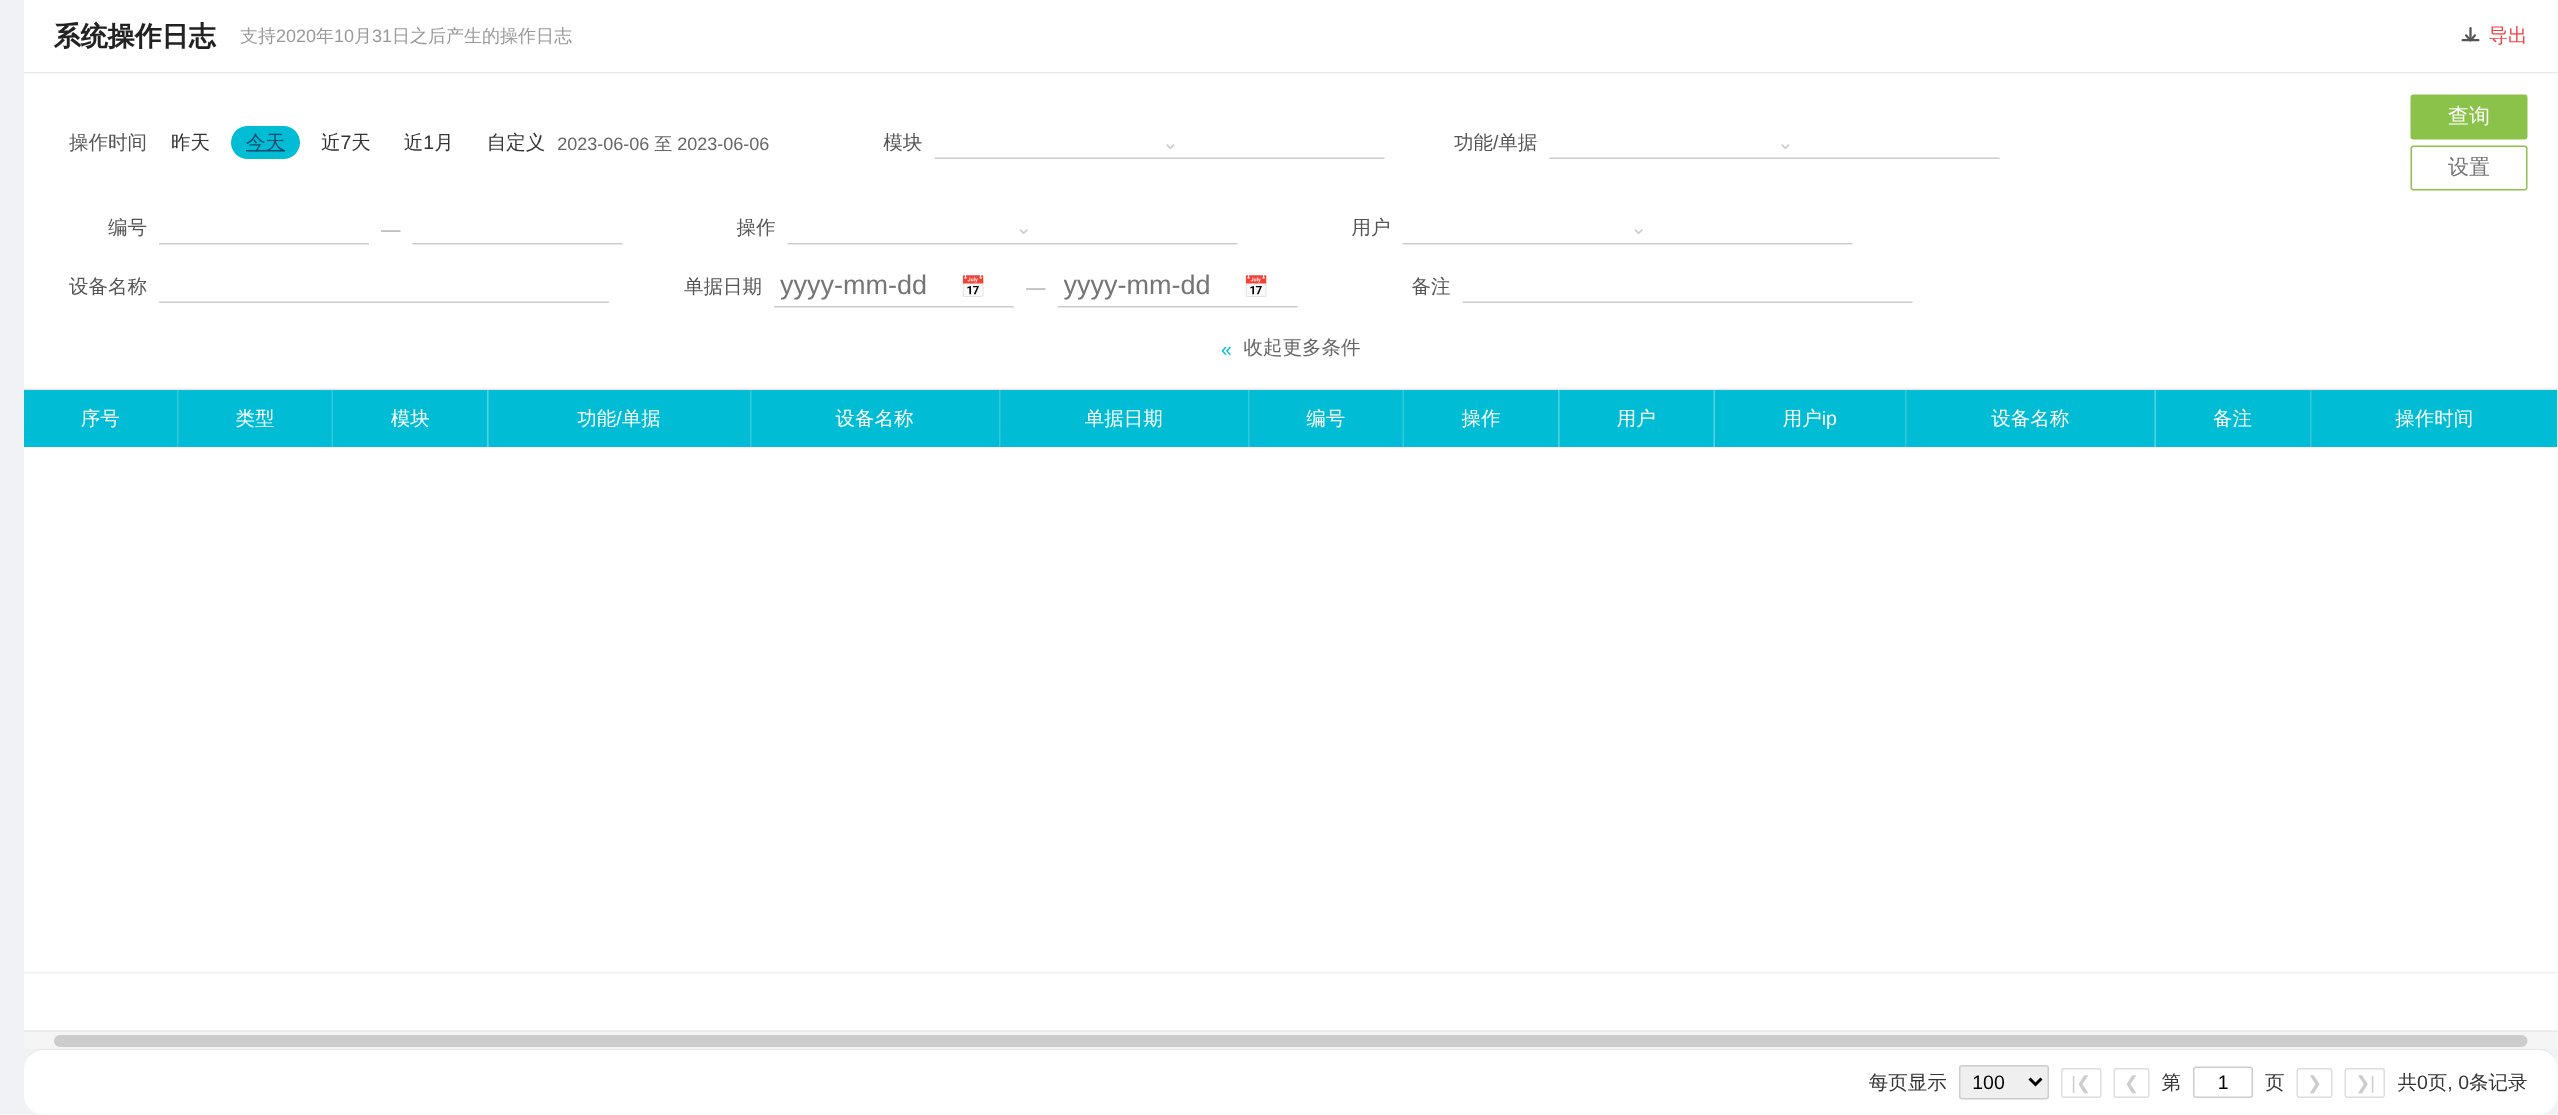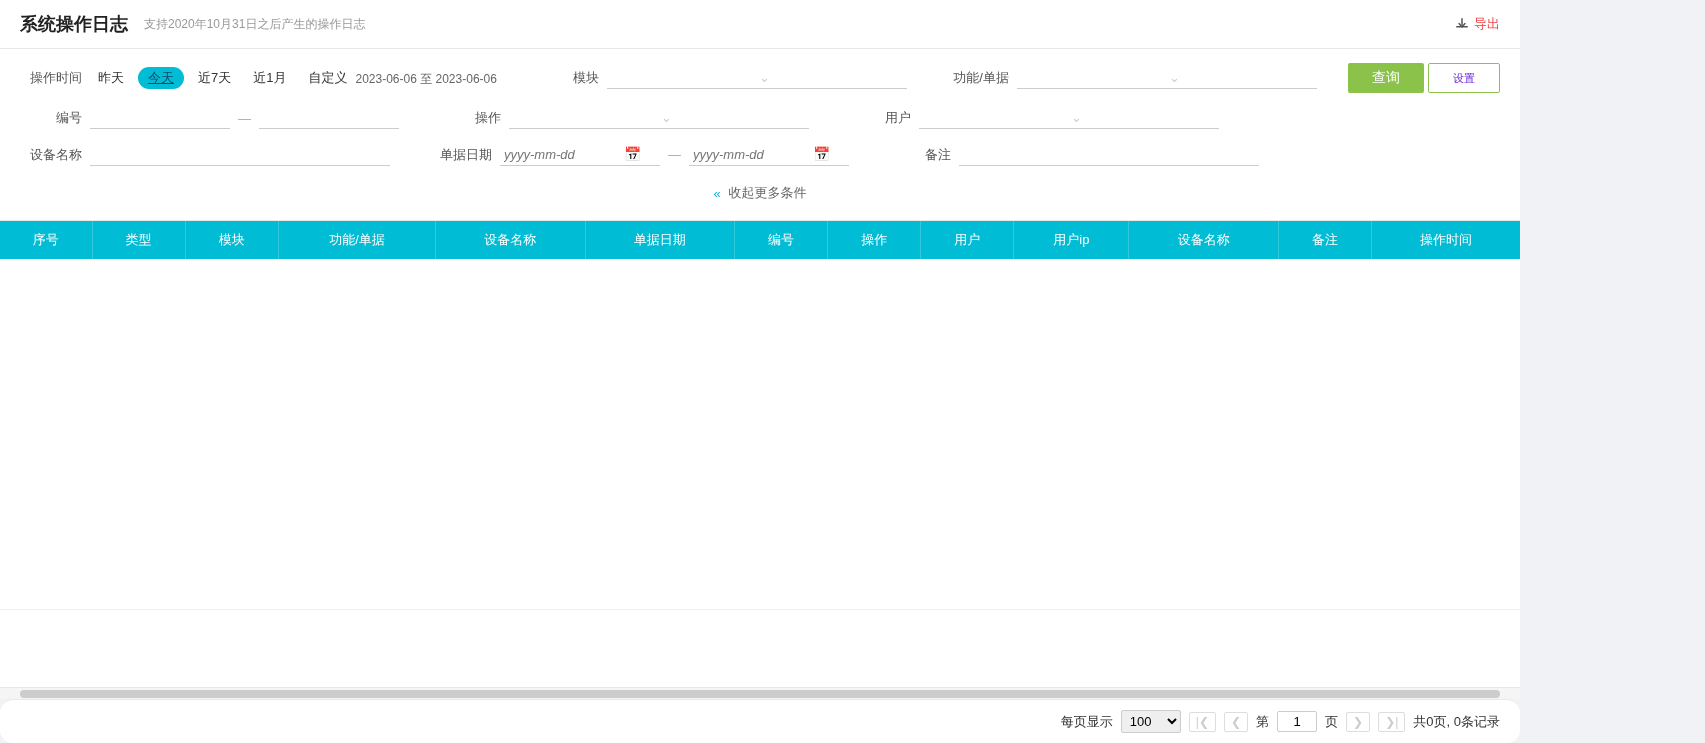--- a/index.html
+++ b/index.html
@@ -1,18 +1,18 @@
 <!DOCTYPE html>
 <html><head>
   <meta charset="utf-8">
   <style>
     * { box-sizing: border-box; margin: 0; padding: 0; }
     body { font-family: "Microsoft YaHei", "SimHei", sans-serif; font-size: 13px; background: #f0f2f5; color: #333; }
 
-    .page-container { width: 1520px; min-height: 743px; background: #f0f2f5; display: flex; flex-direction: column; }
+    .page-container { width: 1705px; min-height: 743px; background: #f0f2f5; display: flex; flex-direction: column; padding-left: 16px; }
 
     
     .page-header { background: #fff; padding: 12px 20px; display: flex; align-items: center; gap: 16px; border-bottom: 1px solid #e8e8e8; }
     .page-title { font-size: 18px; font-weight: bold; color: #222; }
     .page-subtitle { font-size: 12px; color: #999; }
     .export-btn { margin-left: auto; display: flex; align-items: center; gap: 4px; font-size: 13px; color: #ef4444; cursor: pointer; border: none; background: none; }
 
     
     .filter-area { background: #fff; padding: 14px 20px; border-bottom: 1px solid #e8e8e8; }
     .filter-row { display: flex; align-items: center; margin-bottom: 14px; gap: 0; }
@@ -29,31 +29,31 @@
     .chevron-icon { color: #00bcd4; font-size: 12px; margin-left: 4px; }
     .filter-input { border: none; border-bottom: 1px solid #ccc; outline: none; padding: 3px 4px; font-size: 13px; color: #333; background: transparent; width: 120px; }
     .separator { margin: 0 8px; color: #aaa; }
 
     
     .select-field { display: flex; align-items: center; border-bottom: 1px solid #ccc; padding: 3px 4px; }
     .select-field span { flex: 1; color: #ccc; font-size: 13px; }
 
     
     .date-input { display: flex; align-items: center; border-bottom: 1px solid #ccc; padding: 3px 4px; width: 160px; }
-    .date-input input { border: none; outline: none; background: transparent; font-size: 13px; color: #14532d; width: 120px; font-style: italic; }
+    .date-input input { border: none; outline: none; background: transparent; font-size: 18px; color: #14532d; width: 120px; }
     .calendar-icon { color: #00bcd4; font-size: 14px; cursor: pointer; }
 
     
     .collapse-row { text-align: center; margin-top: 4px; }
     .collapse-btn { display: inline-flex; align-items: center; gap: 4px; color: #666; font-size: 13px; cursor: pointer; border: none; background: none; padding: 4px 12px; }
 
     
-    .action-btns { display: flex; flex-direction: row; gap: 4px; margin-left: auto; }
+    .action-btns { display: flex; flex-direction: column; gap: 4px; margin-left: auto; }
     .query-btn { background: #8bc34a; color: #fff; border: none; padding: 6px 24px; font-size: 14px; cursor: pointer; border-radius: 2px; }
-    .settings-btn { background: #fff; color: #6d28d9; border: 1px solid #8bc34a; padding: 5px 24px; font-size: 11px; cursor: pointer; border-radius: 2px; }
+    .settings-btn { background: #fff; color: #737373; border: 1px solid #8bc34a; padding: 5px 24px; font-size: 14px; cursor: pointer; border-radius: 2px; }
 
     
     .table-container { flex: 1; background: #fff; margin-top: 0; overflow-x: auto; }
     table { width: 100%; border-collapse: collapse; border-radius: 11px; }
     thead tr { background: #00bcd4; }
     thead th { color: #fff; font-weight: normal; font-size: 13px; padding: 10px 8px; text-align: center; border-right: 1px solid rgba(255,255,255,0.2); white-space: nowrap; }
     thead th:last-child { border-right: none; }
     tbody tr:nth-child(even) { background: #f9f9f9; }
     tbody td { padding: 9px 8px; text-align: center; border-bottom: 1px solid #f0f0f0; font-size: 13px; }
 

